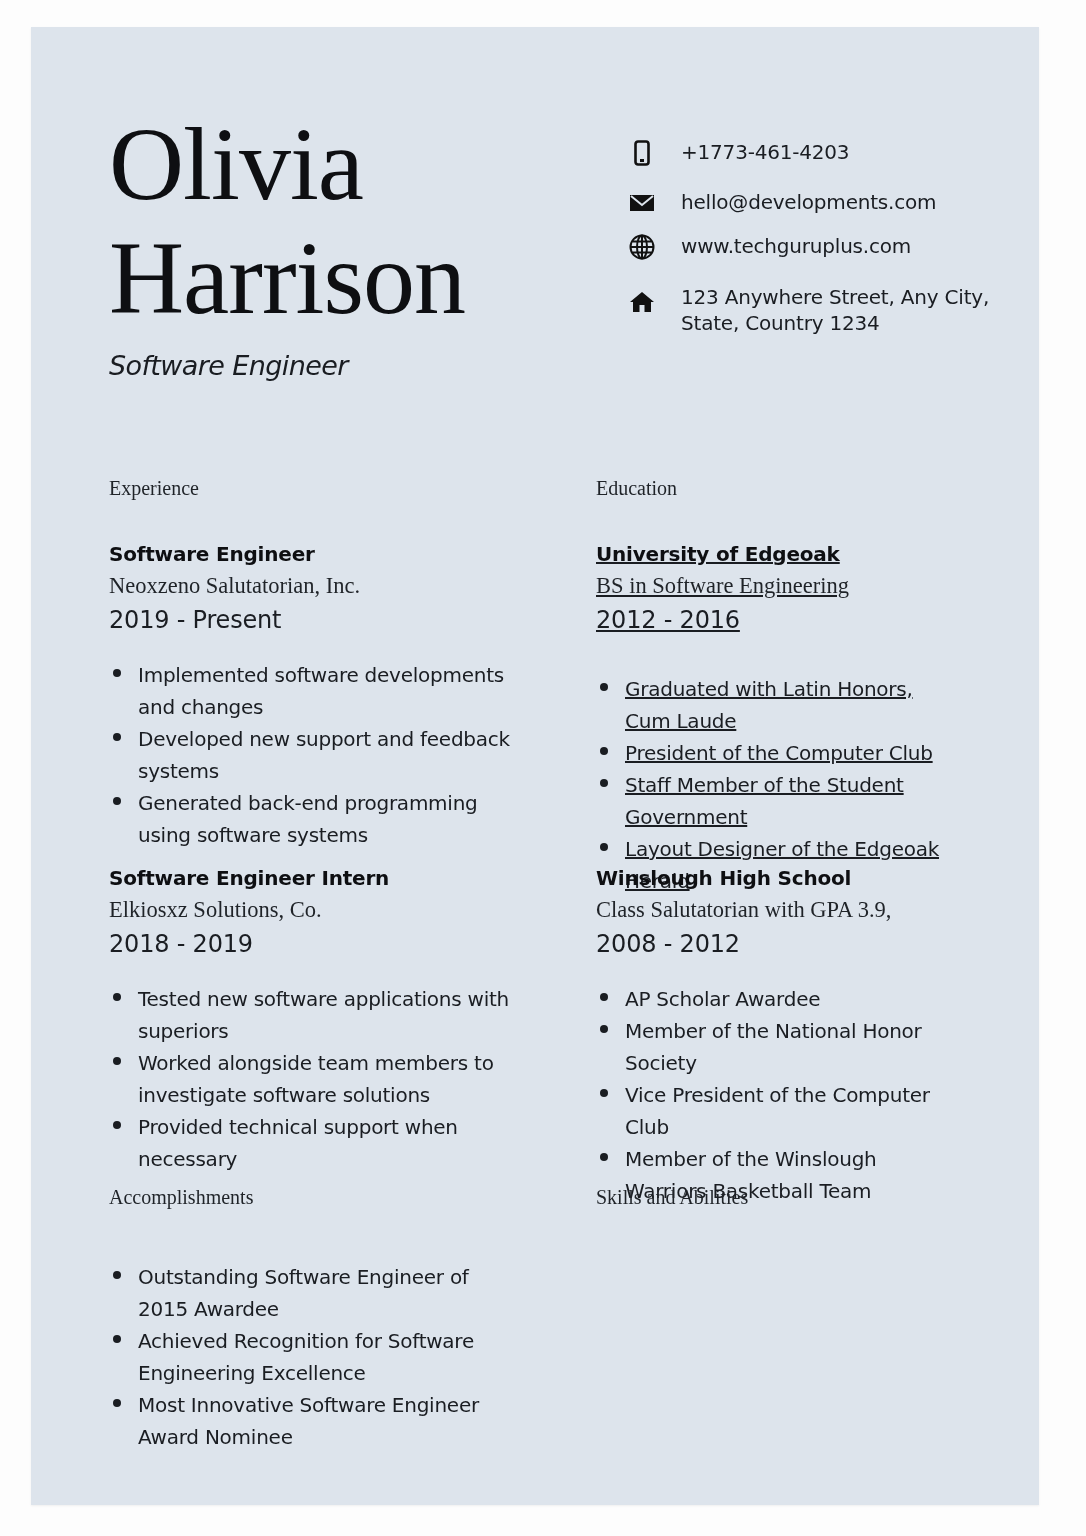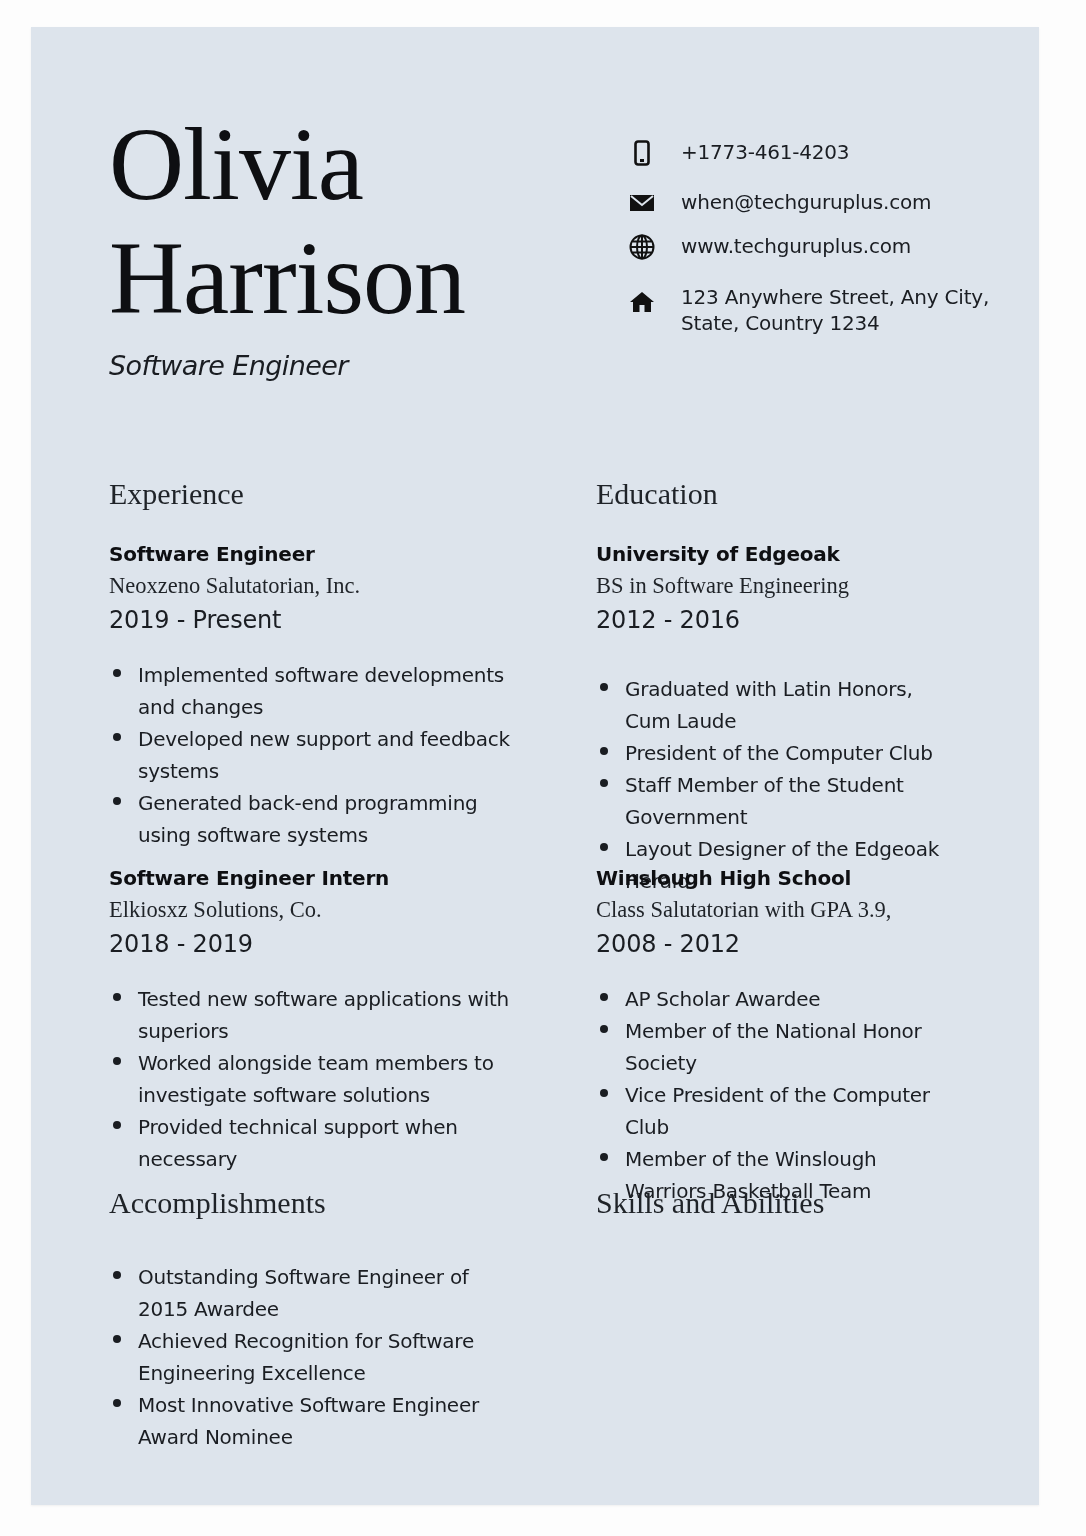--- a/index.html
+++ b/index.html
@@ -24,21 +24,21 @@
     letter-spacing: -0.6px;
   }
 
   .contact { position: absolute; left: 596px; top: 108px; width: 420px; }
   .contact-row { position: absolute; left: 0; display: flex; align-items: flex-start; }
   .contact-row .ico { width: 30px; height: 28px; display: flex; align-items: center; justify-content: center; margin-right: 24px; }
   .contact-row .txt { font-family: "DejaVu Sans", sans-serif; font-size: 20px; line-height: 26px; color: #1a1d22; letter-spacing: -0.2px; }
 
   .section-title {
     position: absolute; font-family: "Liberation Serif", "DejaVu Serif", serif;
-    font-size: 30px; color: #1f2328;
+    font-size: 20px; color: #1f2328;
   }
   .entry { position: absolute; width: 440px; }
   .entry .title { font-family: "DejaVu Sans", sans-serif; font-weight: bold; font-size: 20px; line-height: 26px; color: #0e0f12; letter-spacing: -0.2px; }
   .entry .org { font-family: "Liberation Serif", "DejaVu Serif", serif; font-size: 22.5px; line-height: 30px; margin-top: 4px; color: #1f2328; }
   .entry .dates { font-family: "DejaVu Sans", sans-serif; font-size: 24px; line-height: 26px; margin-top: 6px; color: #1a1d22; letter-spacing: -0.2px; }
   ul.bullets {
     list-style: none; margin: 0; padding: 0;
     font-family: "DejaVu Sans", sans-serif; font-size: 20px; line-height: 32px; color: #1a1d22; letter-spacing: -0.25px;
   }
   ul.bullets li { position: relative; padding-left: 29px; }
@@ -69,21 +69,21 @@
       </span>
       <span class="txt">+1773-461-4203</span>
     </div>
     <div class="contact-row" style="top:54px;">
       <span class="ico">
         <svg width="24" height="18" viewBox="0 0 24 18">
             <rect x="0" y="1" width="24" height="16" fill="#111"></rect>
             <polyline points="1,2 12,11 23,2" fill="none" stroke="#dde4ec" stroke-width="2"></polyline>
           </svg>
       </span>
-      <span class="txt">when@techguruplus.com</span>
+      <span class="txt">hello@developments.com</span>
     </div>
     <div class="contact-row" style="top:98px;">
       <span class="ico">
         <svg width="26" height="26" viewBox="0 0 26 26" fill="none" stroke="#111" stroke-width="2">
             <circle cx="13" cy="13" r="11.5"></circle>
             <ellipse cx="13" cy="13" rx="5" ry="11.5"></ellipse>
             <line x1="13" y1="1.5" x2="13" y2="24.5"></line>
             <line x1="1.5" y1="13" x2="24.5" y2="13"></line>
             <line x1="3.5" y1="7.5" x2="22.5" y2="7.5"></line>
             <line x1="3.5" y1="18.5" x2="22.5" y2="18.5"></line>
@@ -123,21 +123,21 @@
     <div class="dates">2018 - 2019</div>
     <ul class="bullets" style="width:428px;">
       <li>Tested new software applications with superiors</li>
       <li>Worked alongside team members to investigate software solutions</li>
       <li>Provided technical support when necessary</li>
     </ul>
   </div>
 
   <div class="section-title" style="left:565px; top:450px;">Education</div>
 
-  <div class="entry" style="left:565px; top:514px;">
+  <div class="entry" style="left:565px; top:514px;text-decoration:underline;">
     <div class="title">University of Edgeoak</div>
     <div class="org">BS in Software Engineering</div>
     <div class="dates">2012 - 2016</div>
     <ul class="bullets" style="width:360px;margin-top:40px;">
       <li>Graduated with Latin Honors, Cum Laude</li>
       <li>President of the Computer Club</li>
       <li>Staff Member of the Student Government</li>
       <li>Layout Designer of the Edgeoak Herald</li>
     </ul>
   </div>

